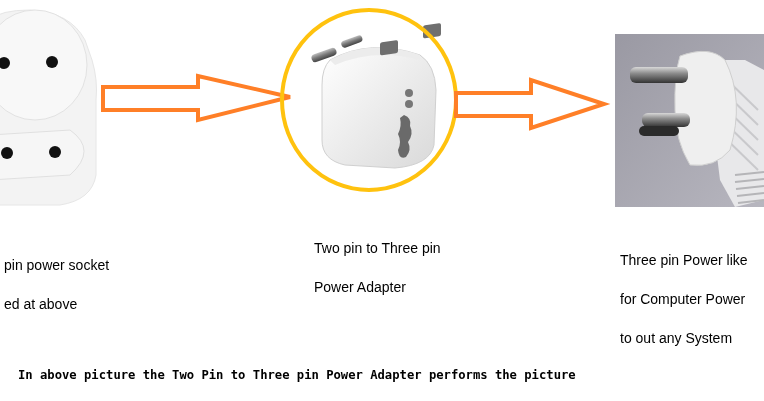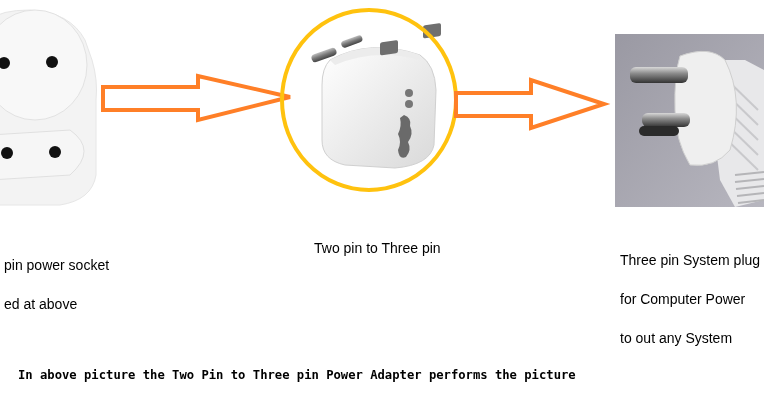--- a/index.html
+++ b/index.html
@@ -87,24 +87,25 @@
   </g>
 </svg>
 
 <div class="caption" style="left:4px; top:233px;">
   <div>pin power socket</div>
   <div>ed at above</div>
 </div>
 
 <div class="caption" style="left:314px; top:216px;">
   <div>Two pin to Three pin</div>
+  <div>Power Adapter</div>
 </div>
 
 <div class="caption" style="left:620px; top:228px;">
-  <div>Three pin System plug</div>
+  <div>Three pin Power like</div>
   <div>for Computer Power</div>
   <div>to out any System</div>
 </div>
 
 <div class="para">
   <div>In above picture the Two Pin to Three pin Power Adapter performs the picture</div>
   
   
 </div>
 

